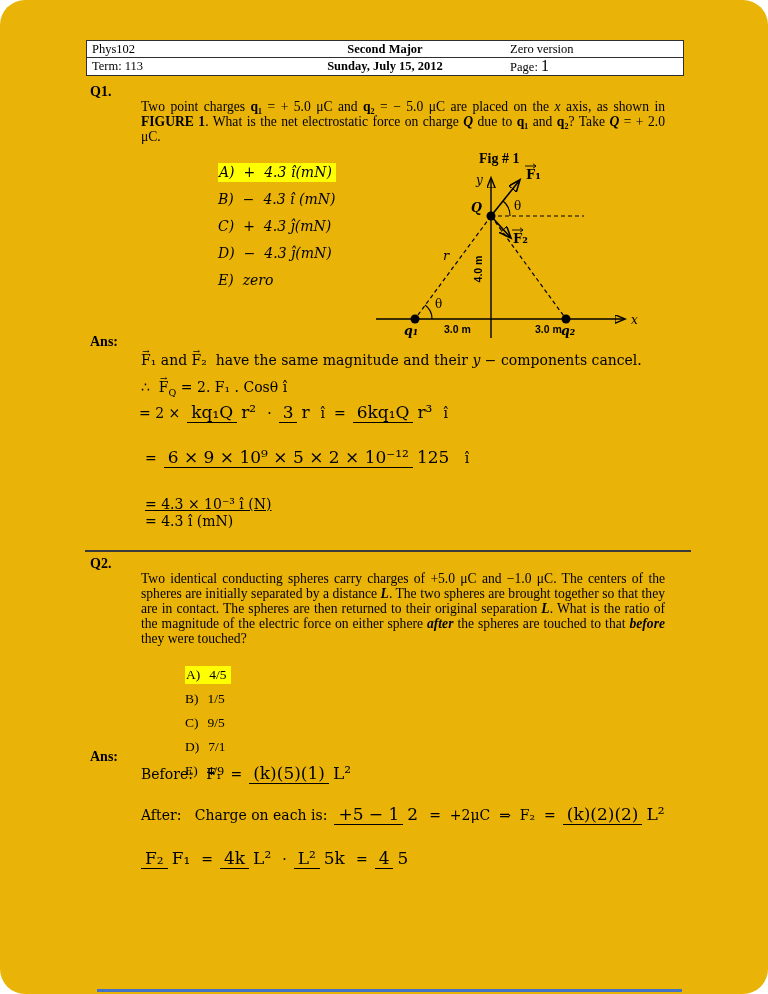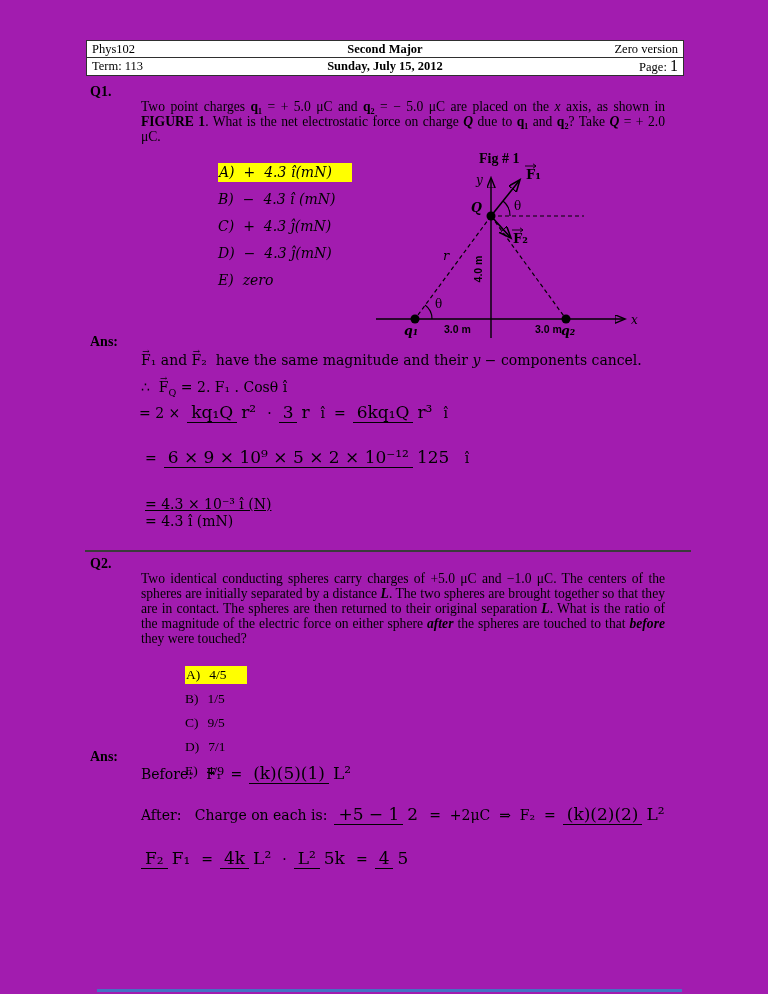--- a/index.html
+++ b/index.html
@@ -1,37 +1,37 @@
 <!DOCTYPE html>
 <html style="--hl: #FFFF00; --footer: #4472C4;"><head>
 <meta charset="utf-8">
 <style>
   html,body{margin:0;padding:0;background:#fff;}
-  .page{position:relative;width:768px;height:994px;background:#a21caf;color:#000;
-        font-family:"Liberation Serif","DejaVu Serif",serif;overflow:hidden;}
+  .page{position:relative;width:768px;height:994px;background:#eab308;color:#000;
+        font-family:"Liberation Serif","DejaVu Serif",serif;overflow:hidden;border-radius:25px;}
 
   
   .hdr{position:absolute;left:86px;top:40px;width:596px;border:1.4px solid #2f2f2f;
        display:grid;grid-template-columns:1fr 1.35fr 1fr;font-size:12.5px;line-height:16px;background:#fff;}
   .hdr .cell{padding:0 5px;white-space:nowrap;}
   .hdr .r1{border-bottom:1px solid #2f2f2f;}
   .hdr .c-left{text-align:left;}
   .hdr .c-mid{text-align:center;font-weight:bold;}
-  .hdr .c-right{text-align:right;}
+  .hdr .c-right{}
   .pgnum{font-size:16px;}
 
   .qlabel{position:absolute;font-weight:bold;font-size:14px;}
   .para{position:absolute;font-size:13.6px;line-height:15px;text-align:justify;}
 
   .choices{position:absolute;}
   .choice{white-space:pre;}
   .q1c .choice{height:27px;font-size:14px;font-style:italic;font-family:"DejaVu Serif","Liberation Serif",serif;}
   .q2c .choice{height:24px;font-size:13.5px;}
   .ckey{margin-right:9px;}
-  .hl{background:var(--hl,#ffff00);padding:1px 20px 2px 1px;}
+  .hl{background:var(--hl,#ffff00);padding:1px 4px 2px 1px;}
 
   .solline{position:absolute;font-size:14px;white-space:pre;
            font-family:"DejaVu Serif","Liberation Serif",serif;}
   .eq{position:absolute;display:flex;align-items:center;gap:7px;font-size:14px;
       font-family:"DejaVu Serif","Liberation Serif",serif;}
   .et{white-space:pre;}
   .frac{display:inline-flex;flex-direction:row;align-items:flex-start;line-height:1.18;font-size:17px;}
   .ftop{border-bottom:1.3px solid #000;padding:0 4px;}
   .fbot{padding:0 4px;}
   sub{font-size:0.68em;}

